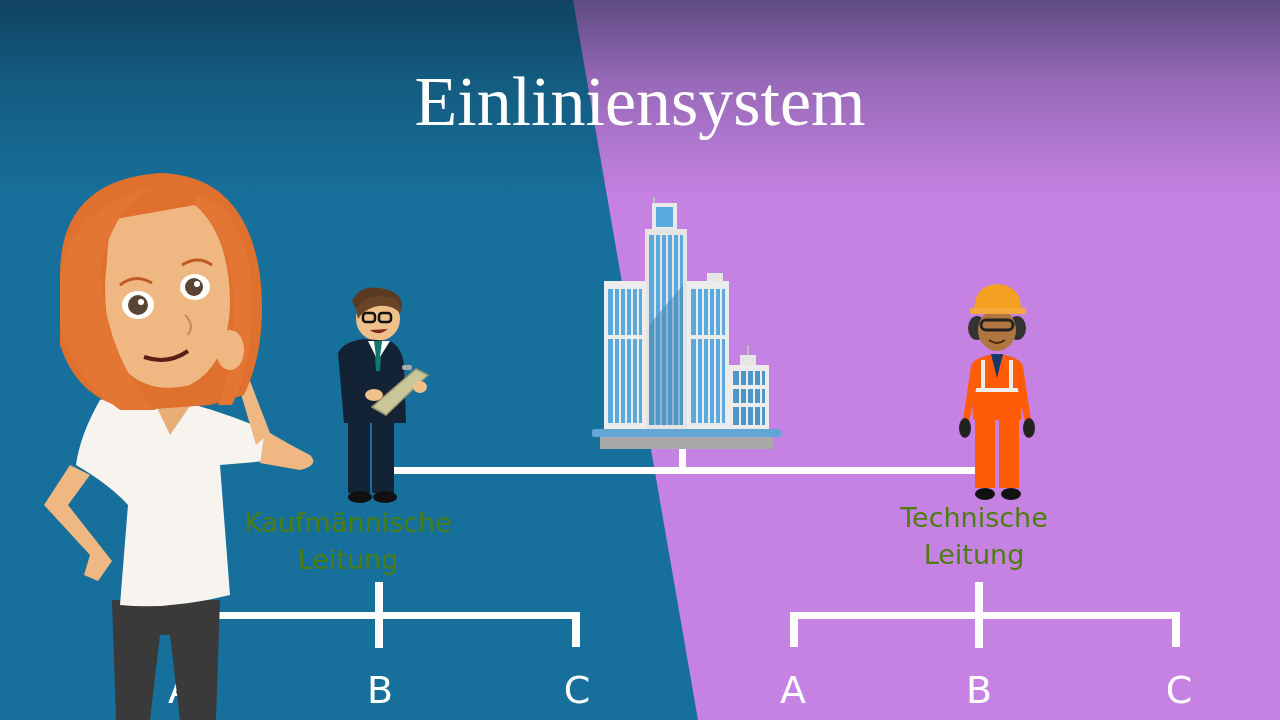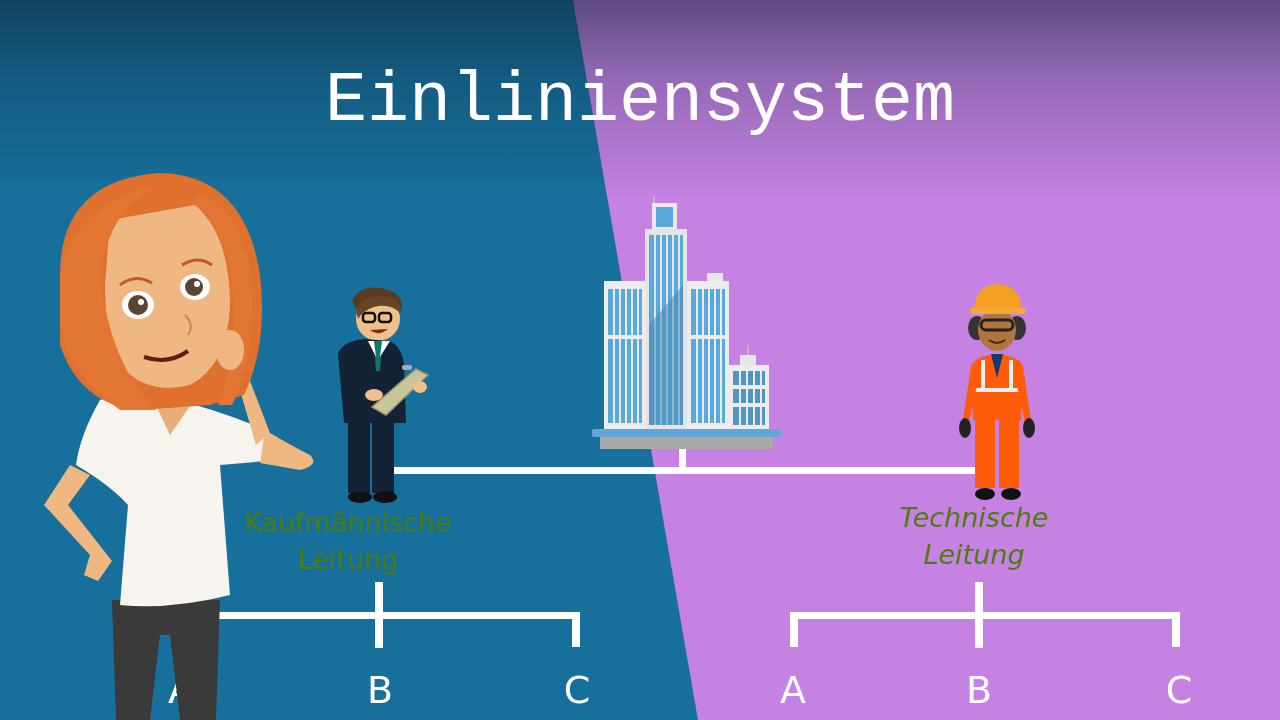--- a/index.html
+++ b/index.html
@@ -3,21 +3,21 @@
 <meta charset="utf-8">
 <style>
   html, body { margin: 0; padding: 0; }
   body { width: 1280px; height: 720px; overflow: hidden; position: relative; font-family: "DejaVu Sans", sans-serif; }
   .bg { position: absolute; inset: 0; }
   .bg-left { position: absolute; inset: 0; background: #17709b; }
   .bg-right { position: absolute; inset: 0; background: #c582e3; clip-path: polygon(573px 0, 1280px 0, 1280px 720px, 698px 720px); }
   .bg-shade { position: absolute; left: 0; top: 0; width: 1280px; height: 200px;
     background: linear-gradient(to bottom, rgba(10,30,50,0.55) 0%, rgba(10,30,50,0.25) 40%, rgba(10,30,50,0) 100%); }
   .title { position: absolute; left: 0; width: 1280px; top: 62px; text-align: center; color: #fff;
-    font-size: 70px; font-weight: 400; letter-spacing: 0px; font-family: Liberation Mono, monospace; }
+    font-size: 70px; font-weight: 400; letter-spacing: 0px; font-family: Liberation Serif, serif; }
   .line { position: absolute; background: #fff; }
   .label { position: absolute; color: #4d7c0f; text-align: center; font-size: 27px; line-height: 37px; }
   .letter { position: absolute; color: #fff; font-size: 38px; width: 60px; text-align: center; top: 668px; }
   .fig { position: absolute; }
 </style>
 </head>
 <body>
 
 <div class="bg">
   <div class="bg-left"></div>
@@ -127,21 +127,21 @@
   <rect x="18" y="138" width="20" height="70" fill="#ff5c0a"></rect>
   <rect x="42" y="138" width="20" height="70" fill="#ff5c0a"></rect>
   <ellipse cx="28" cy="214" rx="10" ry="6" fill="#111"></ellipse>
   <ellipse cx="54" cy="214" rx="10" ry="6" fill="#111"></ellipse>
 </svg>
 
 <div class="label" style="left:218px; top:504px; width:260px;">
   <div>Kaufmännische</div>
   <div>Leitung</div>
 </div>
-<div class="label" style="left:844px; top:499px; width:260px;font-style:italic;">
+<div class="label" style="left:844px; top:499px; width:260px;">
   <div>Technische</div>
   <div>Leitung</div>
 </div>
 
 <div class="line" style="left:375px; top:582px; width:8px; height:66px;"></div>
 <div class="line" style="left:200px; top:612px; width:380px; height:7px;"></div>
 <div class="line" style="left:572px; top:612px; width:8px; height:35px;"></div>
 
 <div class="line" style="left:975px; top:582px; width:8px; height:66px;"></div>
 <div class="line" style="left:790px; top:612px; width:390px; height:7px;"></div>

